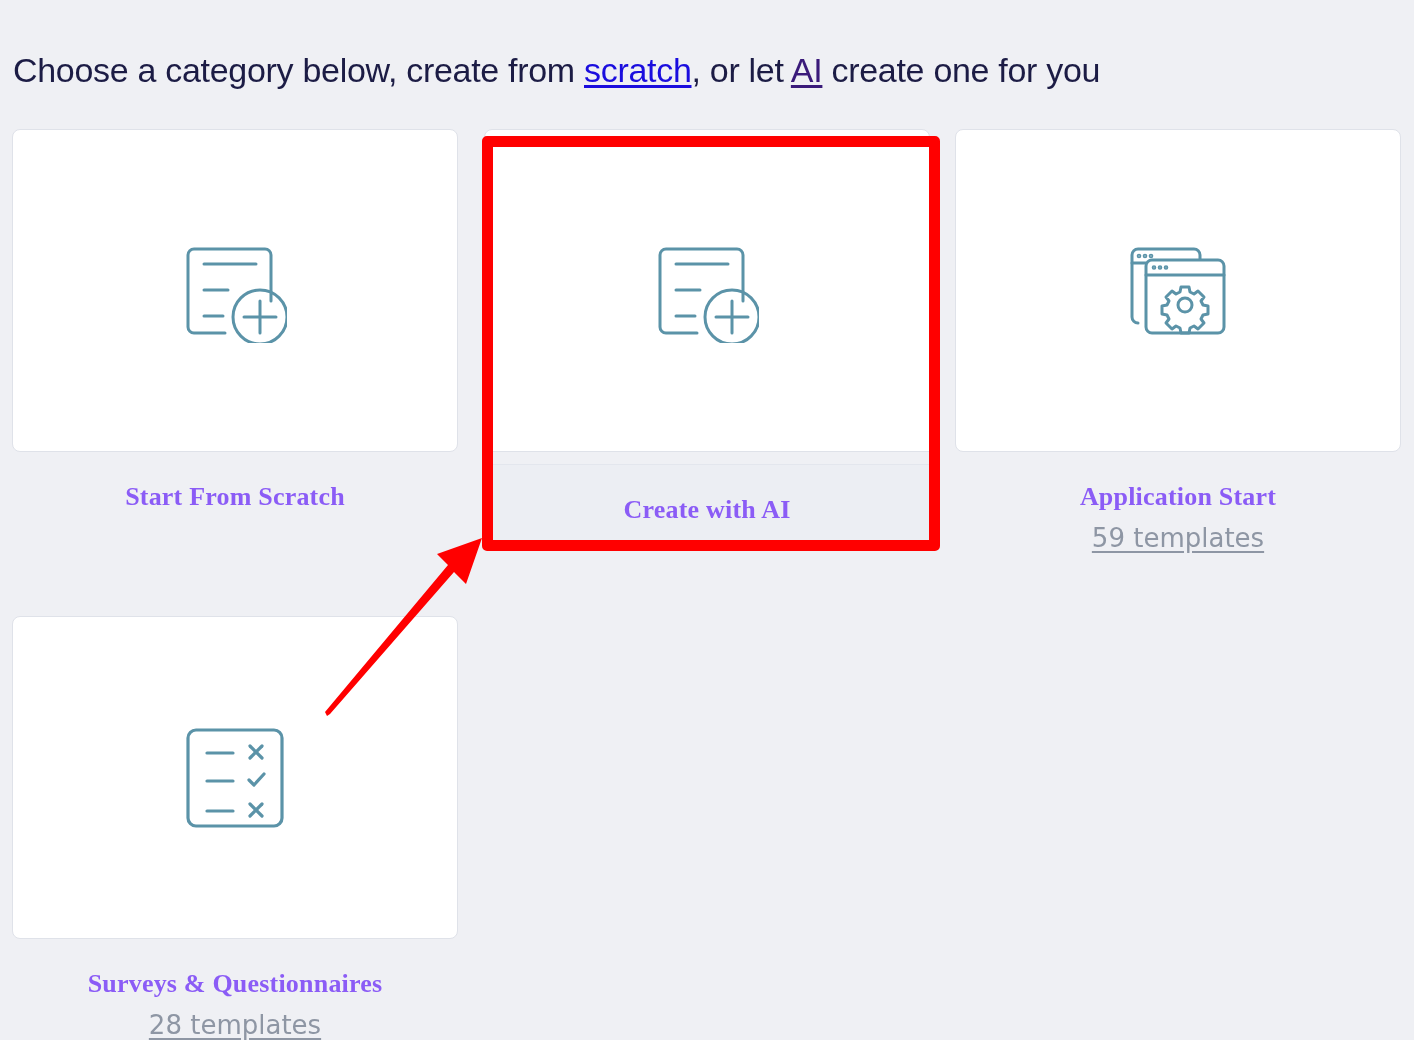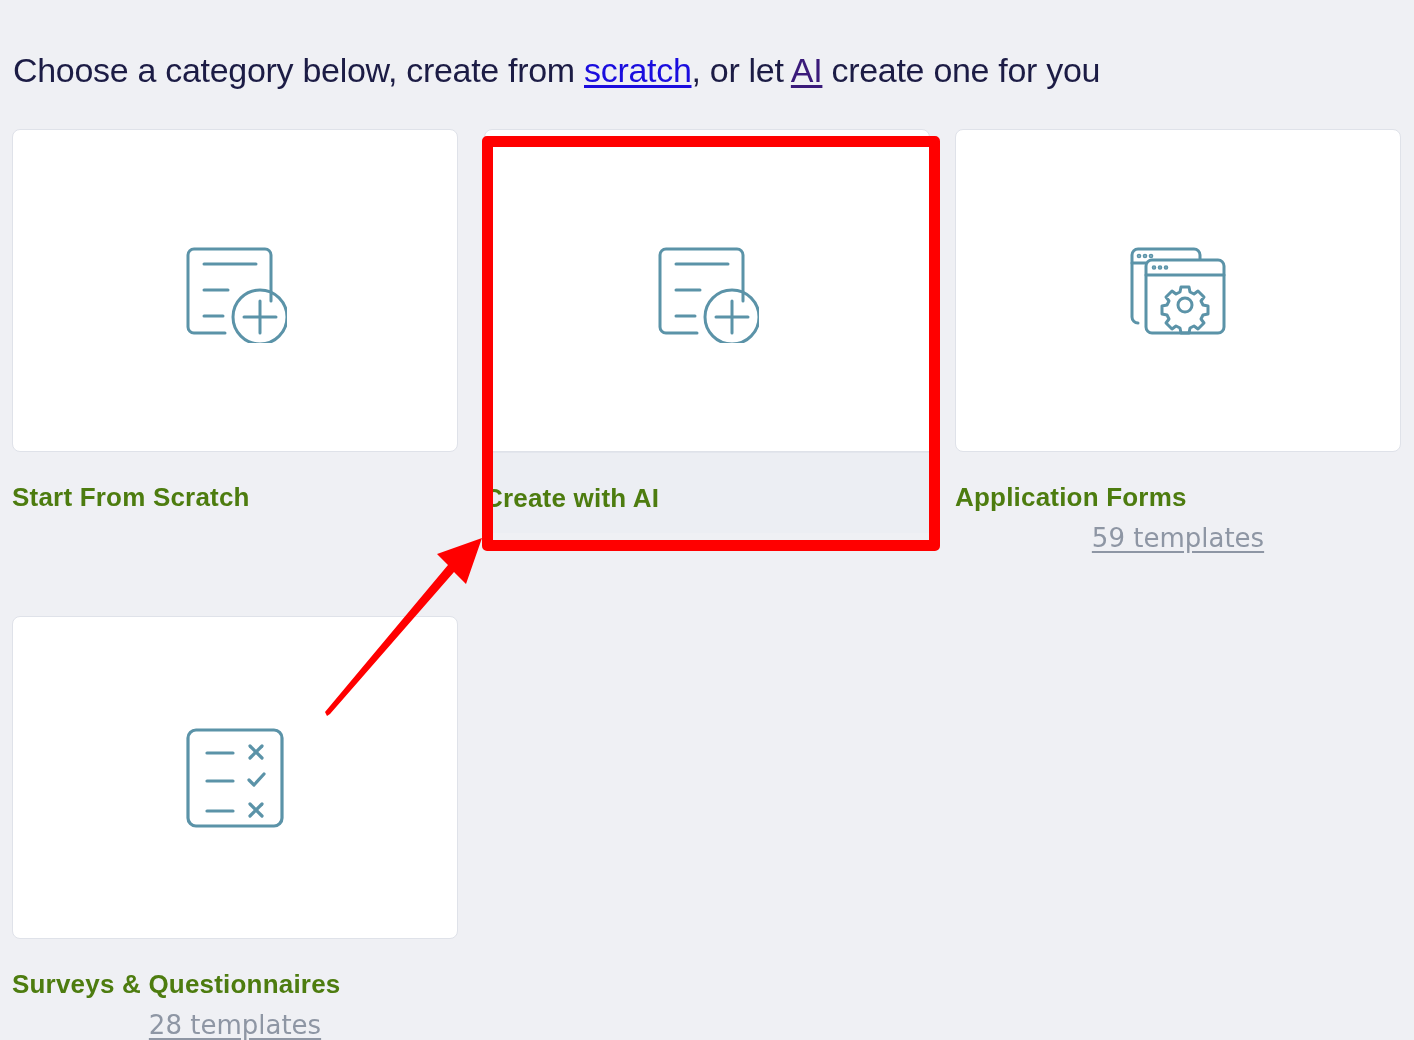--- a/index.html
+++ b/index.html
@@ -22,37 +22,38 @@
   .tile { position: absolute; width: 446px; }
   .tile .card {
     width: 444px; height: 321px;
     background: #ffffff;
     border: 1px solid #dfe2e9;
     border-radius: 8px;
     display: flex; align-items: center; justify-content: center;
     box-sizing: content-box;
   }
   .tile .label {
-    font-family: Liberation Sans, sans-serif;
+    text-align: center;
+    font-family: Liberation Serif, serif;
     font-weight: bold;
     font-size: 26px; letter-spacing: 0.2px;
-    color: #4d7c0f;
+    color: #8b5cf6;
     margin-top: 28px; line-height: 34px;
   }
   .tile .count {
     display: block; text-align: center;
     font-family: "DejaVu Sans", sans-serif;
     font-size: 26px; line-height: 34px;
     color: #8e96a4; text-decoration: underline;
     text-underline-offset: 4px;
     margin-top: 7px;
   }
   .tile.hover .card { border-radius: 8px 8px 0 0; }
   .tile.hover .label-band {
-    background: #eceef3; height: 80px; margin-top: 0;
+    background: #eceef3; height: 80px; margin-top: 12px;
     border-top: 1px solid #e3e6ed;
   }
   .tile.hover .label { margin-top: 0; padding-top: 28px; }
 
   .highlight-box {
     position: absolute;
     left: 482px; top: 136px; width: 436px; height: 393px;
     border: 11px solid #ff0000; border-radius: 5px;
     box-sizing: content-box;
     pointer-events: none;
@@ -109,21 +110,21 @@
       <circle cx="23" cy="13" r="0.8" fill="#5b93a8"></circle>
       <rect x="18" y="17" width="78" height="73" rx="6"></rect>
       <line x1="18" y1="32" x2="96" y2="32"></line>
       <circle cx="26" cy="24.5" r="0.8" fill="#5b93a8"></circle>
       <circle cx="32" cy="24.5" r="0.8" fill="#5b93a8"></circle>
       <circle cx="38" cy="24.5" r="0.8" fill="#5b93a8"></circle>
       <path d="M53 44 h8 l1 5 l4 2 l4 -3 l6 6 l-3 4 l2 4 l5 1 v8 l-5 1 l-2 4 l3 4 l-6 6 l-4 -3 l-4 2 l-1 5 h-8 l-1 -5 l-4 -2 l-4 3 l-6 -6 l3 -4 l-2 -4 l-5 -1 v-8 l5 -1 l2 -4 l-3 -4 l6 -6 l4 3 l4 -2 z"></path>
       <circle cx="57" cy="62" r="7"></circle>
     </svg>
   </div>
-  <div class="label">Application Forms</div>
+  <div class="label">Application Start</div>
   <a class="count">59 templates</a>
 </div>
 
 <div class="tile" style="left:12px; top:608px;margin-top:8px;">
   <div class="card">
     <svg class="icon" width="104" height="106" viewBox="0 0 104 106" fill="none" stroke="#5b93a8" stroke-width="3.2" stroke-linecap="round" stroke-linejoin="round">
       <rect x="5" y="5" width="94" height="96" rx="8"></rect>
       <line x1="24" y1="28" x2="50" y2="28"></line>
       <line x1="24" y1="56" x2="50" y2="56"></line>
       <line x1="24" y1="86" x2="50" y2="86"></line>

